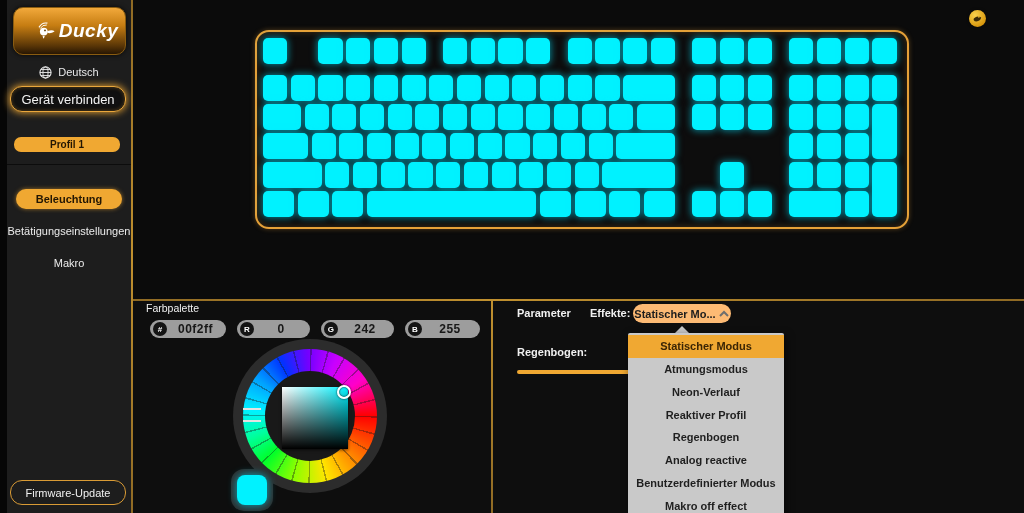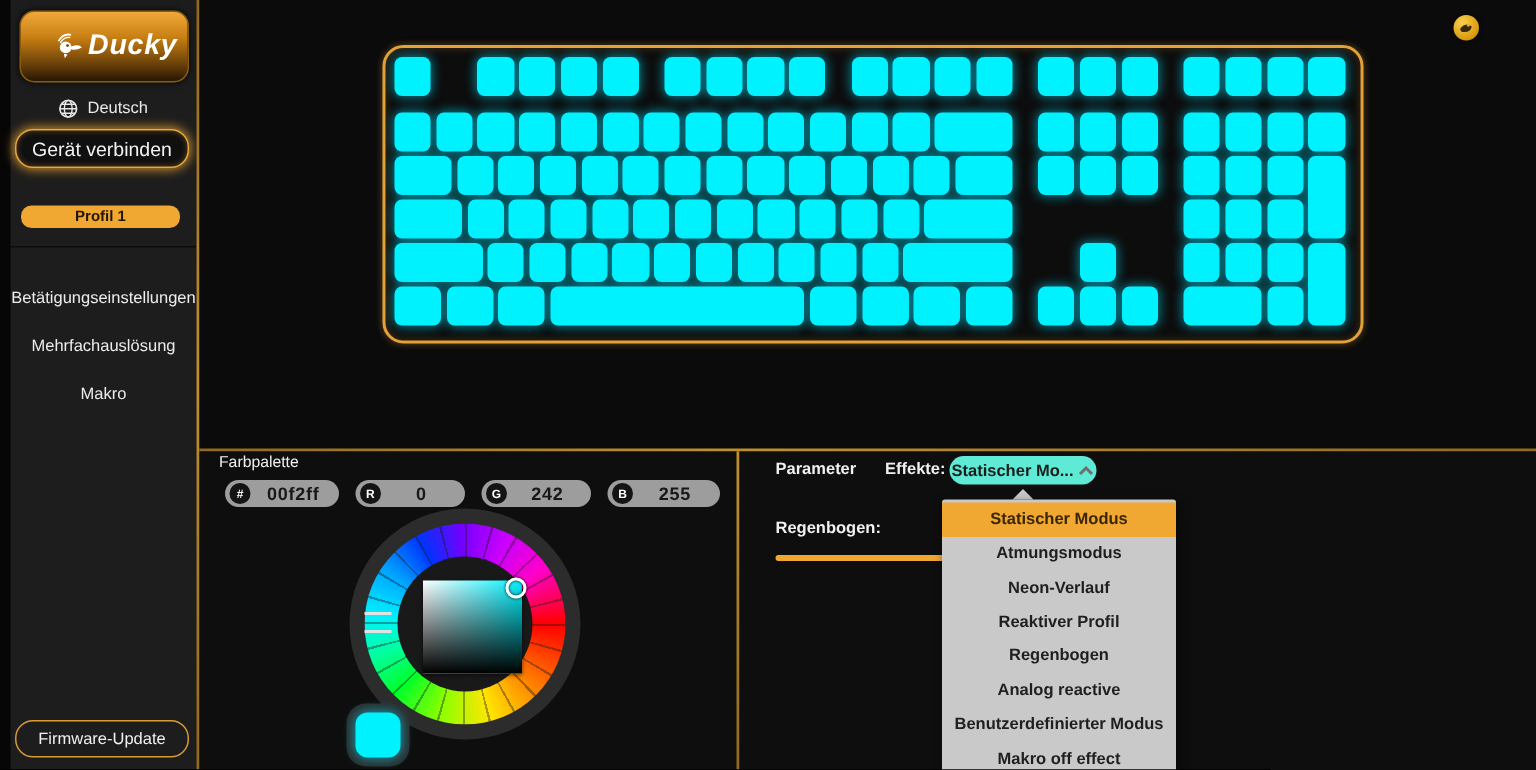--- a/index.html
+++ b/index.html
@@ -65,21 +65,21 @@
         background:linear-gradient(to bottom,rgba(0,0,0,0) 0%,#000 100%),linear-gradient(to right,#ffffff,var(--key,#00f2ff));
         box-shadow:0 1px 3px rgba(0,0,0,.6);}
   .sv-cursor{left:337px;top:385px;width:10px;height:10px;border:2px solid #fff;border-radius:50%;
         box-shadow:0 0 2px #000, inset 0 0 2px #000;background:transparent;}
   .hue-cursor{left:243px;top:408px;width:18px;height:10px;border-top:2.5px solid #e2e2e2;border-bottom:2.5px solid #e2e2e2;}
   .swatch{left:237px;top:475px;width:30px;height:30px;border-radius:8px;background:var(--key,#00f2ff);
         box-shadow:0 0 8px 1px rgba(0,225,255,.6);cursor:pointer;}
 
   
   .lbl{font-size:11px;font-weight:600;color:#f0f0f0;}
-  .dd-btn{left:633px;top:304px;width:98px;height:19px;border-radius:10px;background:#5eead4;cursor:pointer;
+  .dd-btn{left:633px;top:304px;width:98px;height:19px;border-radius:10px;background:#fdba74;cursor:pointer;
         display:flex;align-items:center;justify-content:center;gap:2px;}
   .dd-btn .dd-text{font-size:11px;font-weight:bold;color:#1c1c1c;}
   .dd-caret{left:675px;top:326px;width:0;height:0;border-left:7px solid transparent;border-right:7px solid transparent;border-bottom:7px solid #c9c9c9;}
   .dd-list{left:628px;top:333px;width:156px;height:186px;background:#c9c9c9;border-radius:2px;
         box-shadow:2px 3px 8px rgba(0,0,0,.6);display:flex;flex-direction:column;padding:2px 0;box-sizing:border-box;z-index:5;}
   .dd-opt{flex:1;display:flex;align-items:center;justify-content:center;font-size:11px;font-weight:bold;color:#1f1f1f;cursor:pointer;}
   .dd-opt.active{background:var(--accent,#f0a832);color:#3a2505;}
   .slider{left:517px;top:370px;width:121px;height:4px;border-radius:2px;background:var(--accent,#f0a832);cursor:pointer;z-index:1;}
 </style>
 </head>
@@ -112,25 +112,25 @@
     <span>Deutsch</span>
   </div>
   <div class="abs btn-connect">
     <span>Gerät verbinden</span>
   </div>
   <div class="abs btn-profile">
     <span>Profil 1</span>
   </div>
   <div class="abs side-sep"></div>
   <div class="abs menu">
+      <div class="menu-item active">
+        <span>Beleuchtung</span>
+      </div>
       <div class="menu-item">
         <span>Betätigungseinstellungen</span>
-      </div>
-      <div class="menu-item">
-        <span>Mehrfachauslösung</span>
       </div>
       <div class="menu-item">
         <span>Makro</span>
       </div>
     </div>
   <div class="abs btn-firmware">
     <span>Firmware-Update</span>
   </div>
   <div class="abs v-div-main"></div>
 

